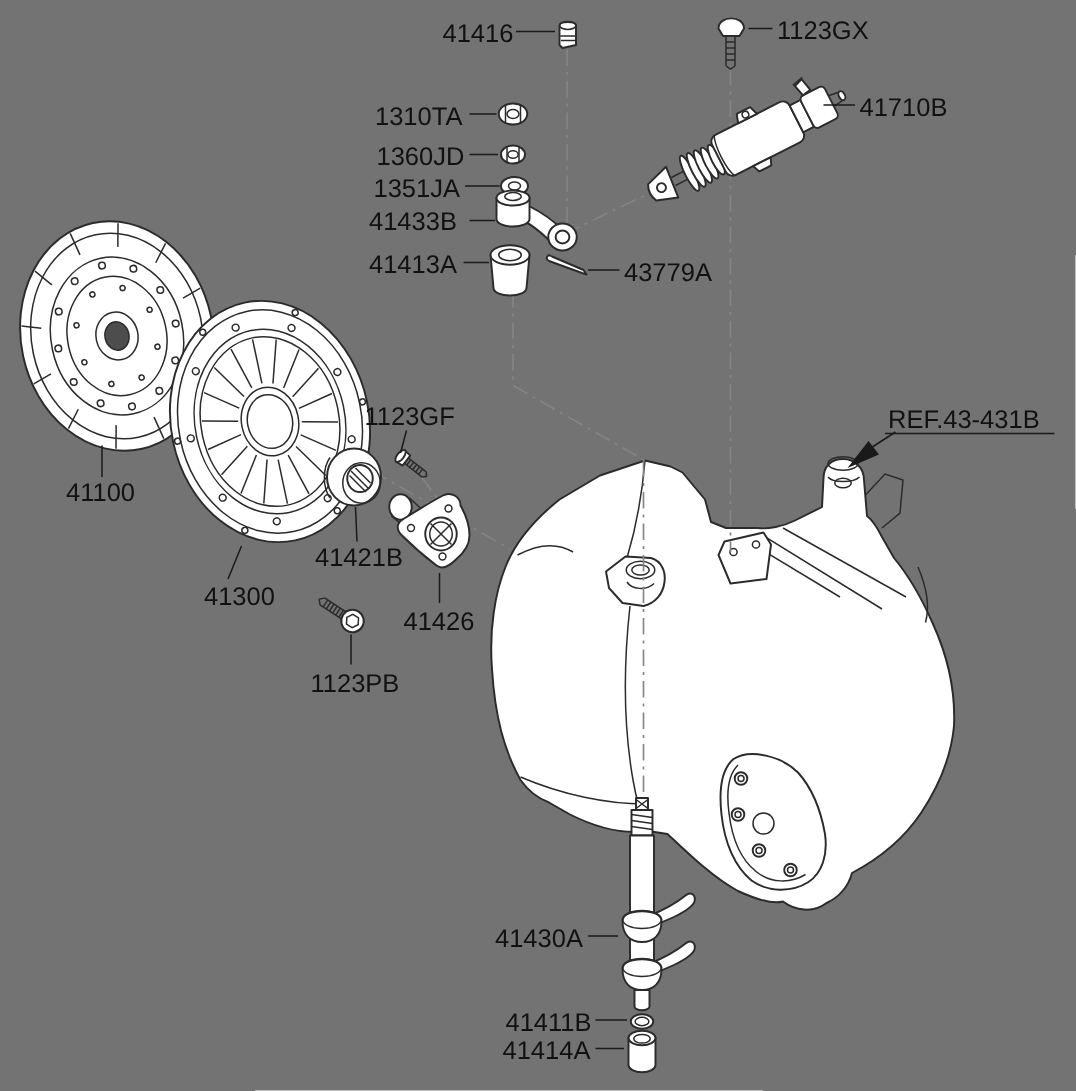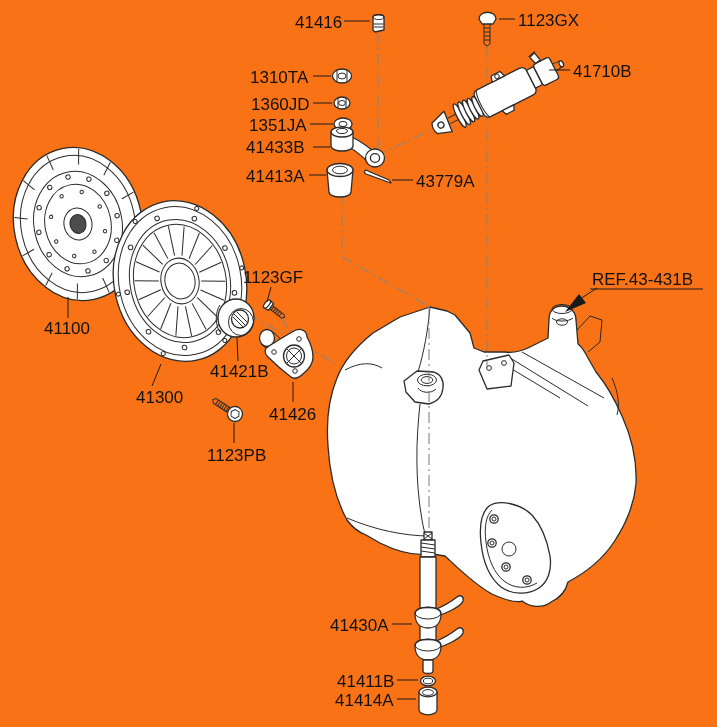--- a/index.html
+++ b/index.html
@@ -1,16 +1,16 @@
 <!DOCTYPE html>
 <html><head>
 <meta charset="utf-8">
 <style>
   html,body{margin:0;padding:0;background:#ffffff;}
-  #stage{position:relative;width:717px;height:727px;background:#f97316;overflow:hidden;}
+  #stage{position:relative;width:717px;height:727px;background:#737373;overflow:hidden;}
   svg{position:absolute;left:0;top:0;}
   .part{stroke:#2b2b2b;stroke-width:1.3;fill:#ffffff;stroke-linejoin:round;stroke-linecap:round;}
   .thin{fill:none;stroke:#2b2b2b;stroke-width:1;}
   .dark{fill:#4d4d4d;stroke:#2b2b2b;stroke-width:1;}
   .cl{fill:none;stroke:#858585;stroke-width:1.1;stroke-dasharray:11 4 2 4;}
   .ld{fill:none;stroke:#1a1a1a;stroke-width:1;}
   .lbl{font-family:"Liberation Sans",sans-serif;font-size:17px;fill:#111;}
 </style>
 </head>
 <body>

